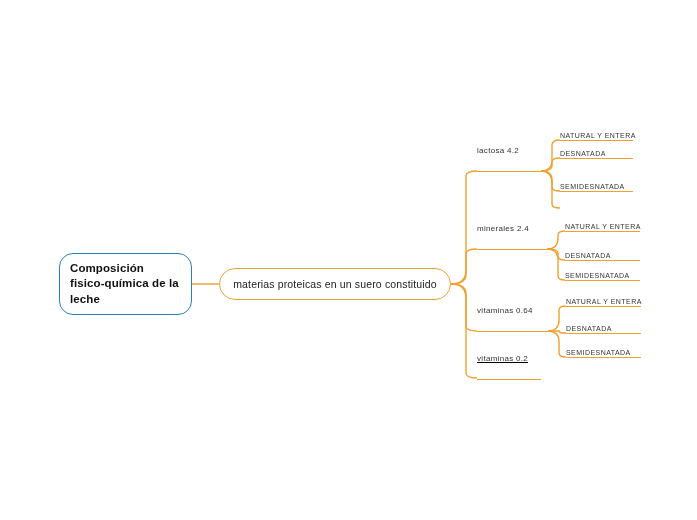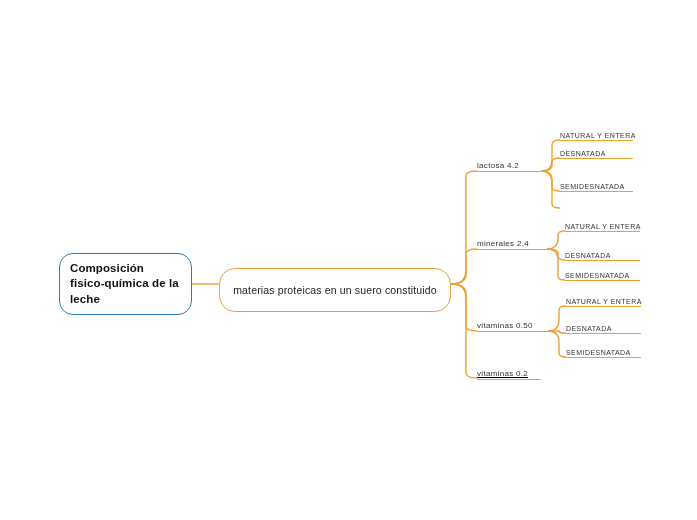--- a/index.html
+++ b/index.html
@@ -49,21 +49,21 @@
     line-height: 1.35;
     letter-spacing: 0.1px;
   }
 
   
   .l1-node {
     position: absolute;
     left: 219px;
     top: 268px;
     width: 232px;
-    height: 44px;
+    height: 32px;
     box-sizing: border-box;
     border: 1.3px solid #e8a33d;
     border-radius: 16px;
     background: #ffffff;
     display: flex;
     align-items: center;
     justify-content: center;
   }
   .l1-label {
     font-size: 10.5px;
@@ -71,21 +71,21 @@
     letter-spacing: 0.15px;
   }
 
   
   .l2-node {
     position: absolute;
     box-sizing: border-box;
     border-bottom: 1.6px solid #f0a030;
     display: flex;
     align-items: flex-end;
-    padding-bottom: 1px;
+    padding-bottom: 16px;
   }
   .l2-label {
     font-size: 8px;
     color: #333333;
     letter-spacing: 0.3px;
     white-space: nowrap;
   }
 
   
   .l3-node {
@@ -159,21 +159,21 @@
     <span class="l3-label">NATURAL Y ENTERA</span>
   </div>
   <div class="l3-node" style="left:565px; top:246px; width:75px; height:15px;">
     <span class="l3-label">DESNATADA</span>
   </div>
   <div class="l3-node" style="left:565px; top:266px; width:75px; height:15px;">
     <span class="l3-label">SEMIDESNATADA</span>
   </div>
 
   <div class="l2-node" style="left:477px; top:315px; width:71px; height:17px;">
-    <span class="l2-label">vitaminas 0.50</span>
+    <span class="l2-label">vitaminas 0.64</span>
   </div>
   <div class="l3-node" style="left:566px; top:292px; width:75px; height:15px;">
     <span class="l3-label">NATURAL Y ENTERA</span>
   </div>
   <div class="l3-node" style="left:566px; top:319px; width:75px; height:15px;">
     <span class="l3-label">DESNATADA</span>
   </div>
   <div class="l3-node" style="left:566px; top:343px; width:75px; height:15px;">
     <span class="l3-label">SEMIDESNATADA</span>
   </div>

